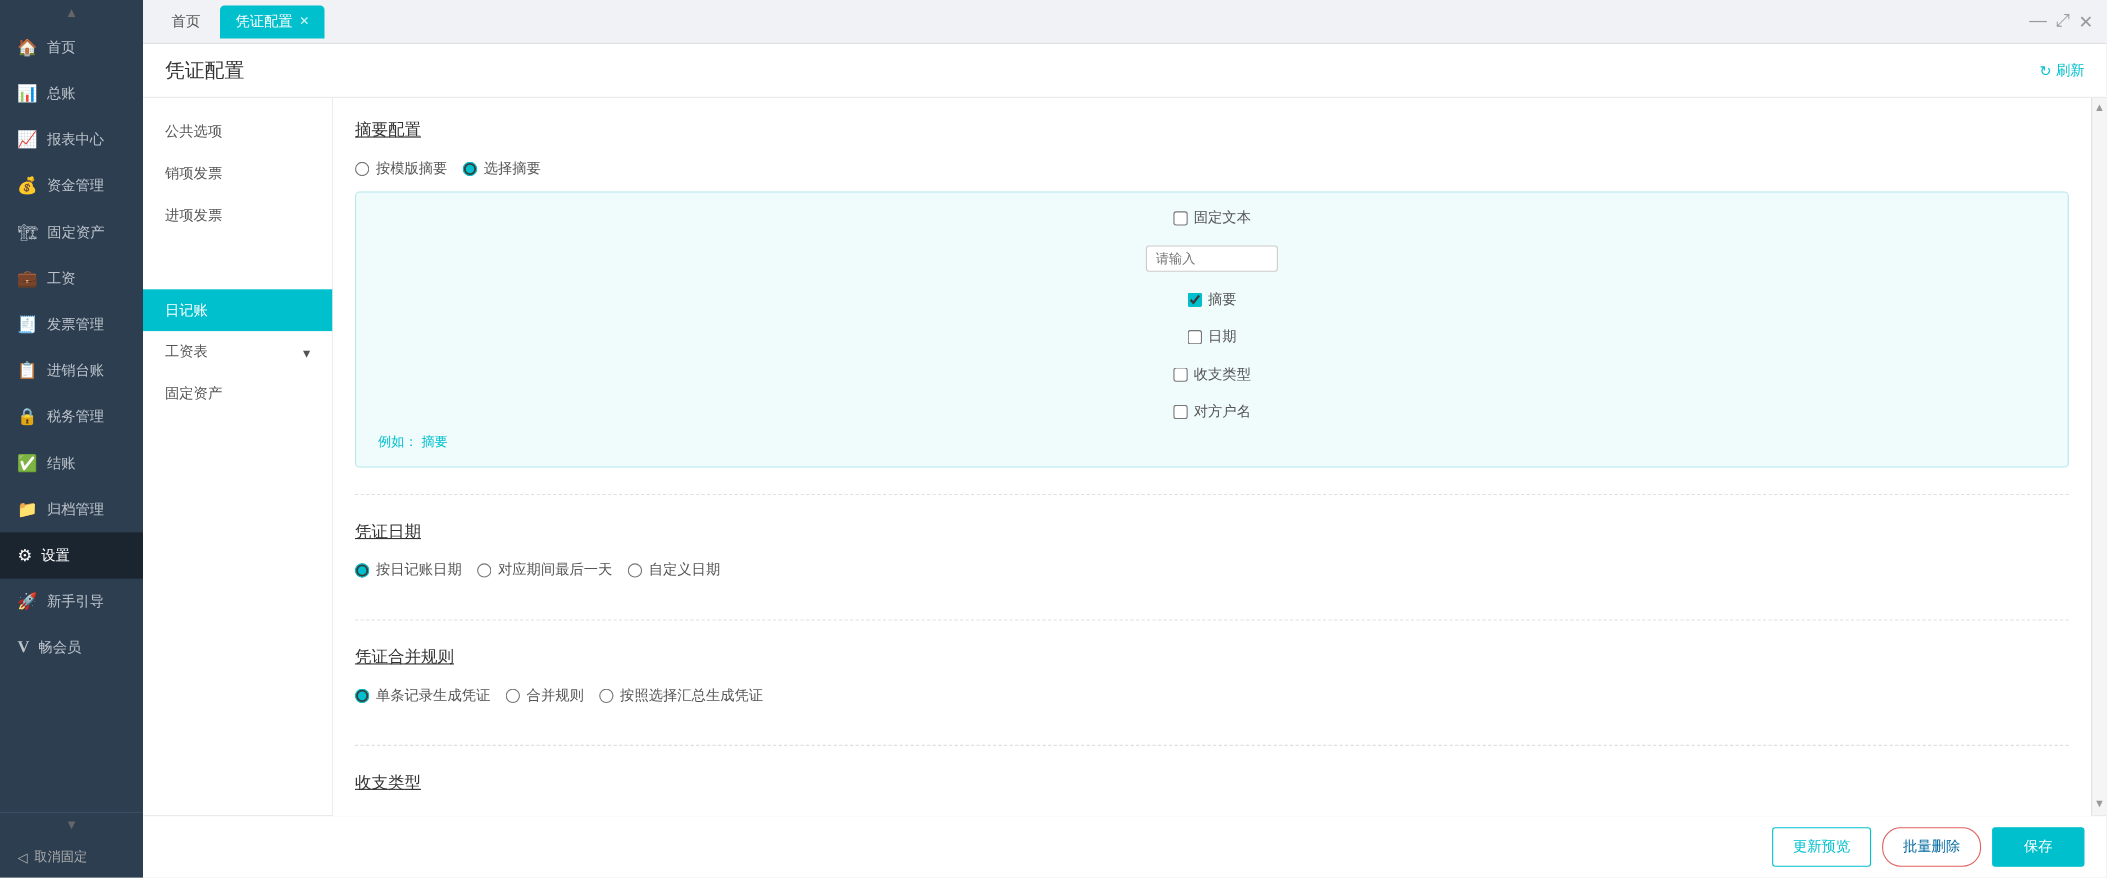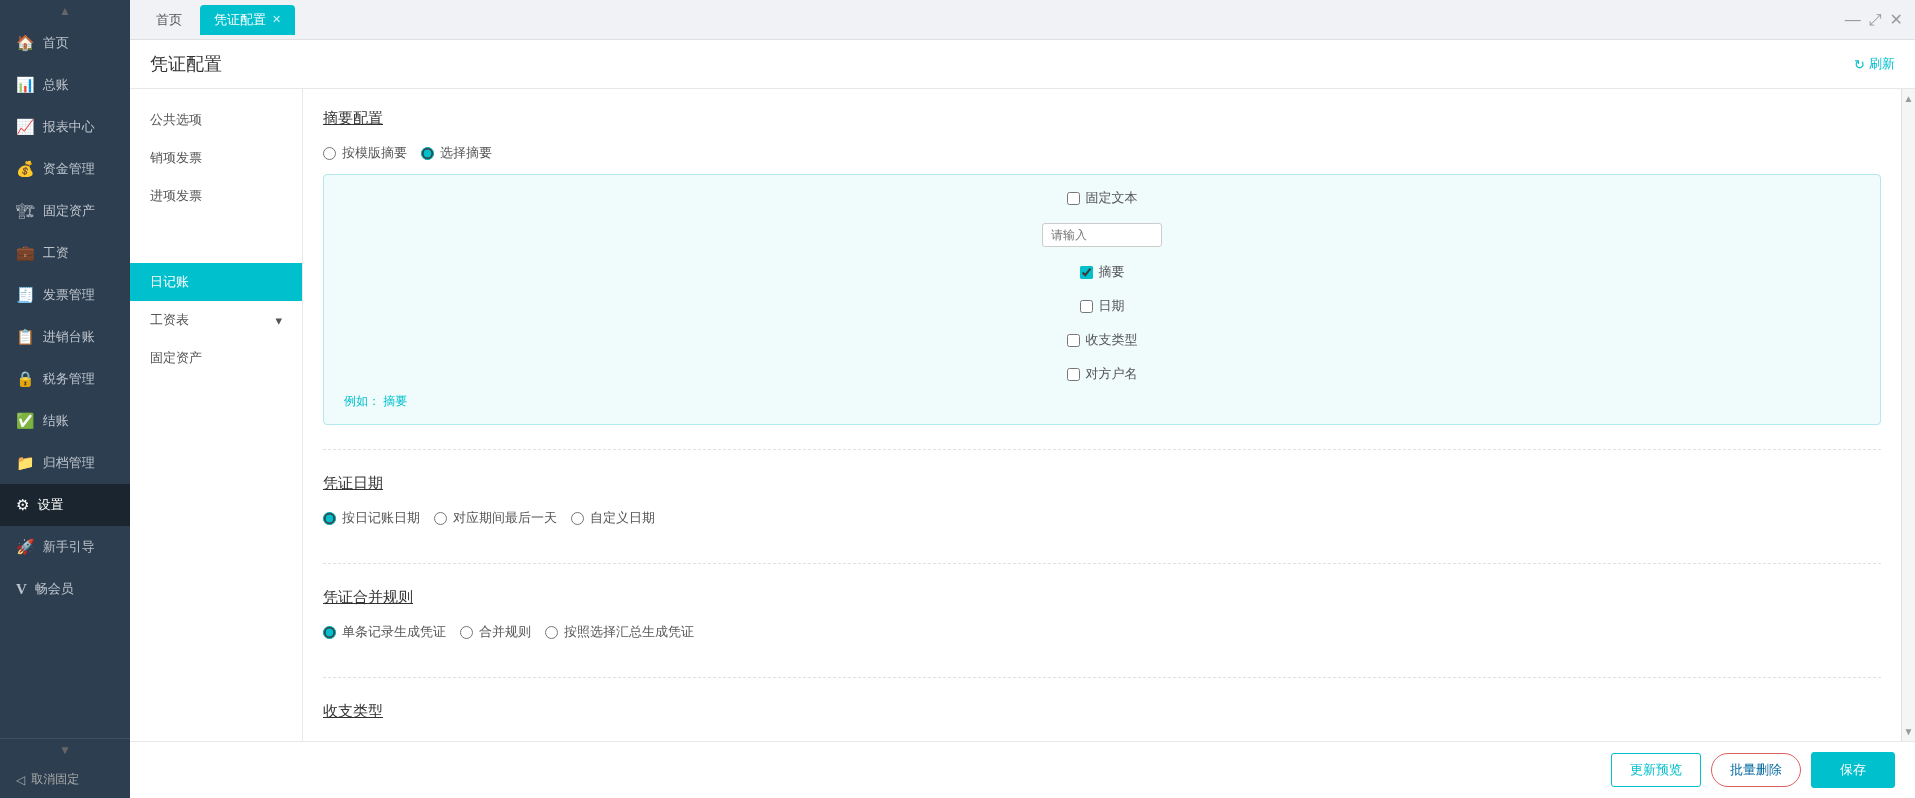--- a/index.html
+++ b/index.html
@@ -236,21 +236,20 @@
       color: #00c0cd;
       font-size: 12px;
     }
 
     
     .bottom-bar {
       background: #fff;
       padding: 10px 20px;
       display: flex;
       justify-content: flex-end;
-      align-items: center;
       gap: 10px;
       border-top: 1px solid #e8e8e8;
     }
     .btn {
       padding: 7px 18px;
       border-radius: 3px;
       cursor: pointer;
       font-size: 13px;
       border: 1px solid transparent;
     }

